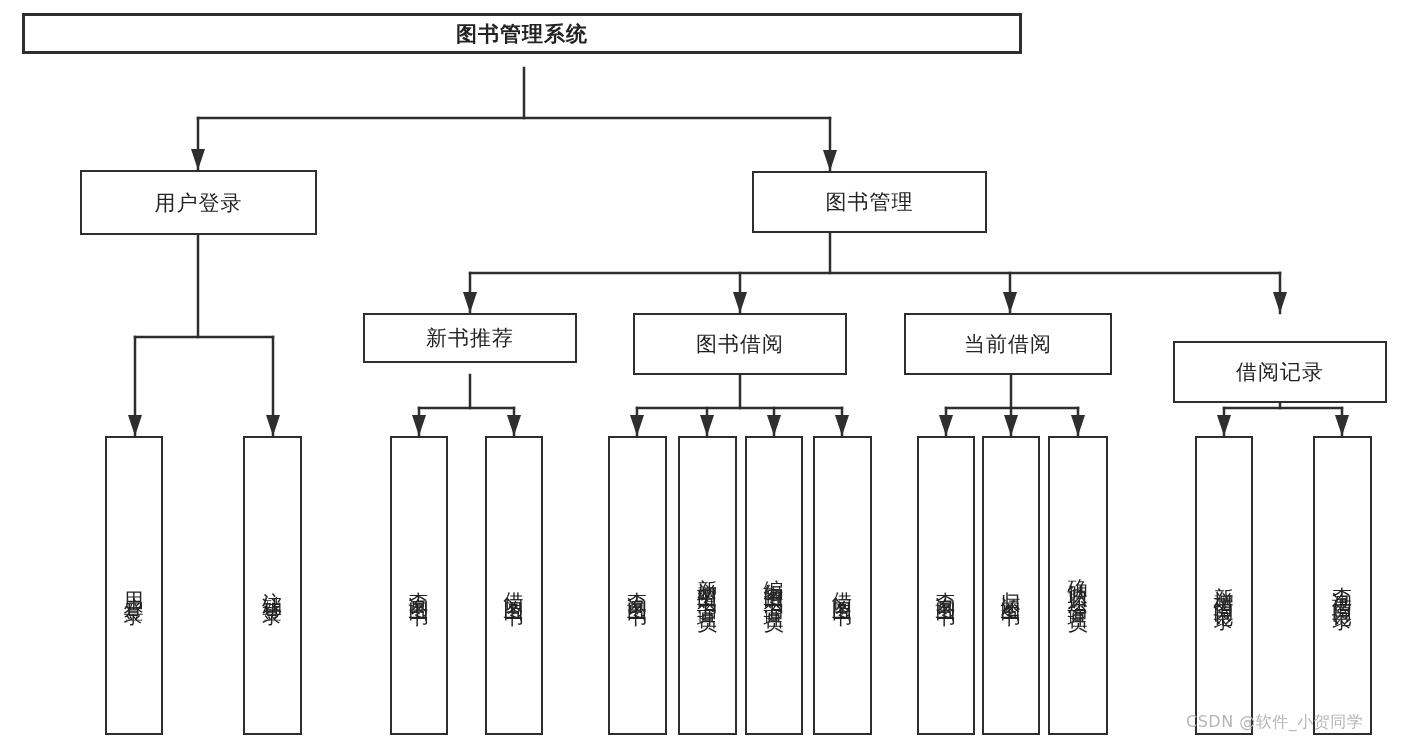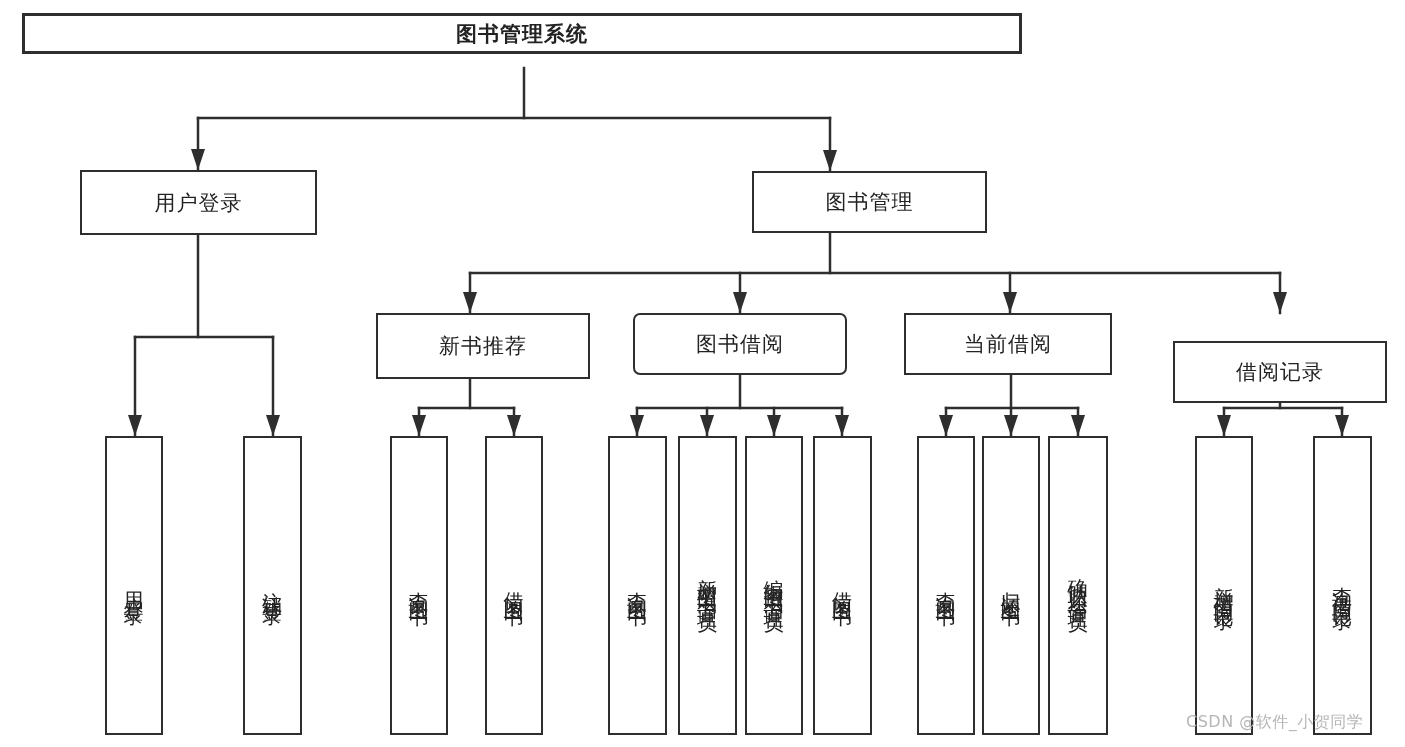--- a/index.html
+++ b/index.html
@@ -94,22 +94,22 @@
       <line x1="1224" y1="408" x2="1224" y2="436" marker-end="url(#ah)"></line>
       <line x1="1342" y1="408" x2="1342" y2="436" marker-end="url(#ah)"></line>
     </g>
   </svg>
 
   <div class="node hnode root" style="left:22px; top:13px; width:1000px; height:41px;font-weight:bold;">图书管理系统</div>
 
   <div class="node hnode" style="left:80px; top:170px; width:237px; height:65px;">用户登录</div>
   <div class="node hnode" style="left:712px; top:171px; width:235px; height:62px;margin-left:40px;">图书管理</div>
 
-  <div class="node hnode" style="left:376px; top:313px; width:214px; height:66px;">新书推荐</div>
-  <div class="node hnode" style="left:633px; top:313px; width:214px; height:62px;border-radius:7px;">图书借阅</div>
+  <div class="node hnode" style="left:363px; top:313px; width:214px; height:50px;">新书推荐</div>
+  <div class="node hnode" style="left:633px; top:313px; width:214px; height:62px;">图书借阅</div>
   <div class="node hnode" style="left:904px; top:313px; width:208px; height:62px;">当前借阅</div>
   <div class="node hnode" style="left:1173px; top:313px; width:214px; height:62px;margin-top:28px;">借阅记录</div>
 
   <div class="node vnode" style="left:105px; top:436px; width:58px; height:299px;">用户登录</div>
   <div class="node vnode" style="left:243px; top:436px; width:59px; height:299px;">注销登录</div>
 
   <div class="node vnode" style="left:390px; top:436px; width:58px; height:299px;">查询图书</div>
   <div class="node vnode" style="left:485px; top:436px; width:58px; height:299px;">借阅图书</div>
 
   <div class="node vnode" style="left:608px; top:436px; width:59px; height:299px;">查询图书</div>

